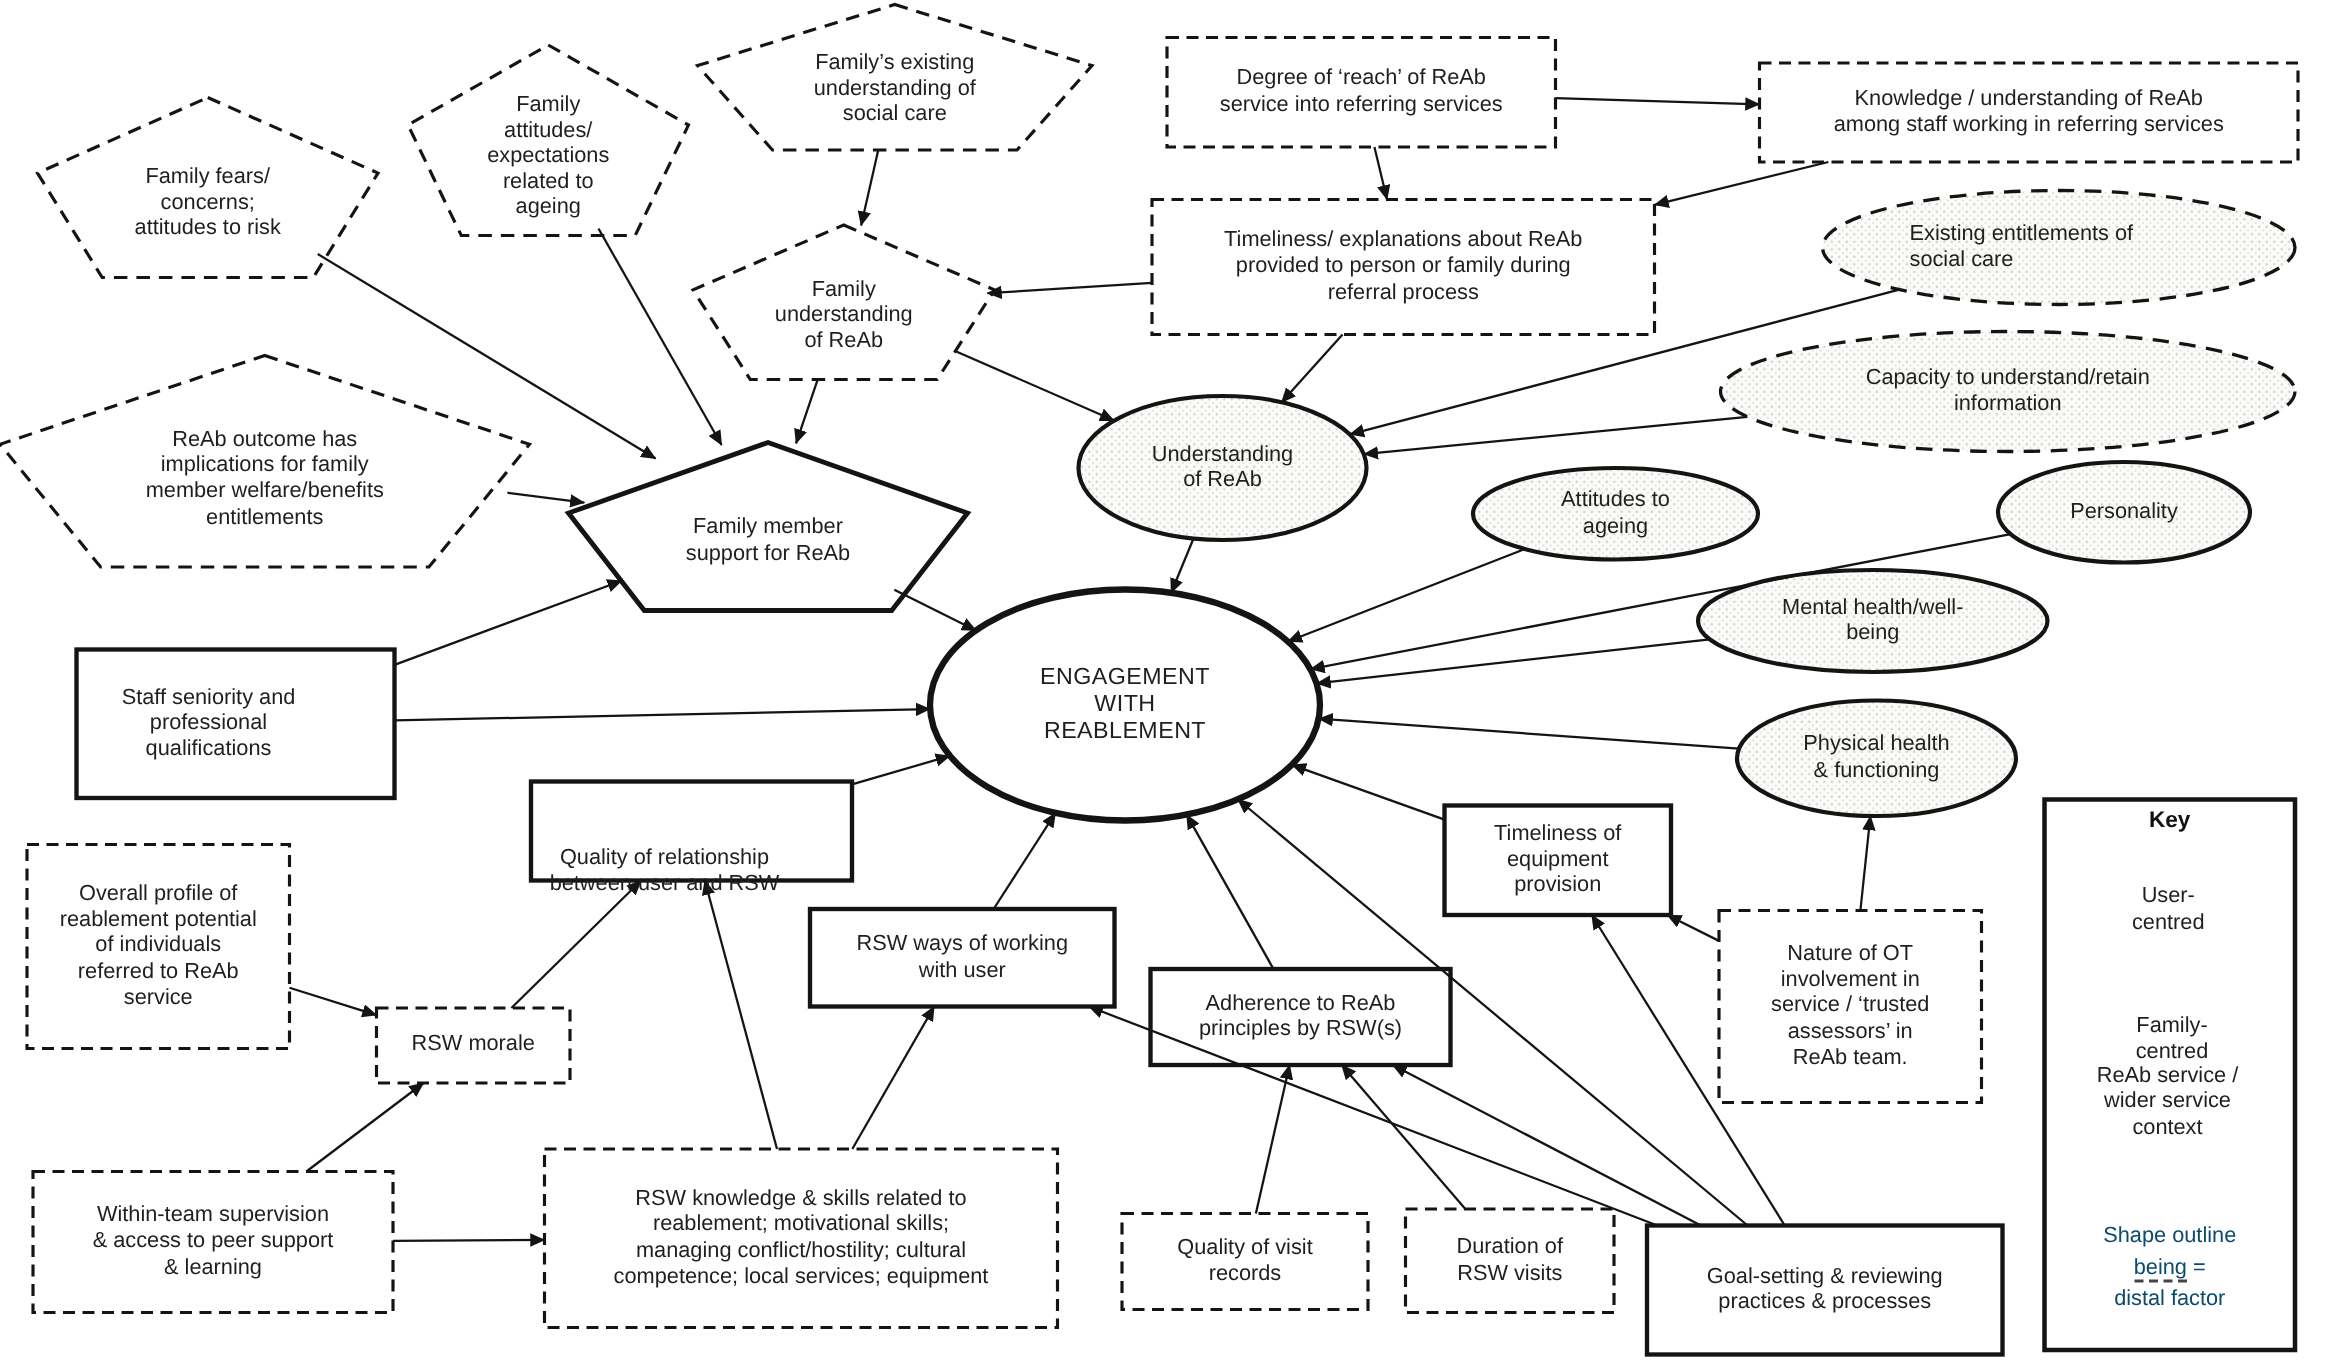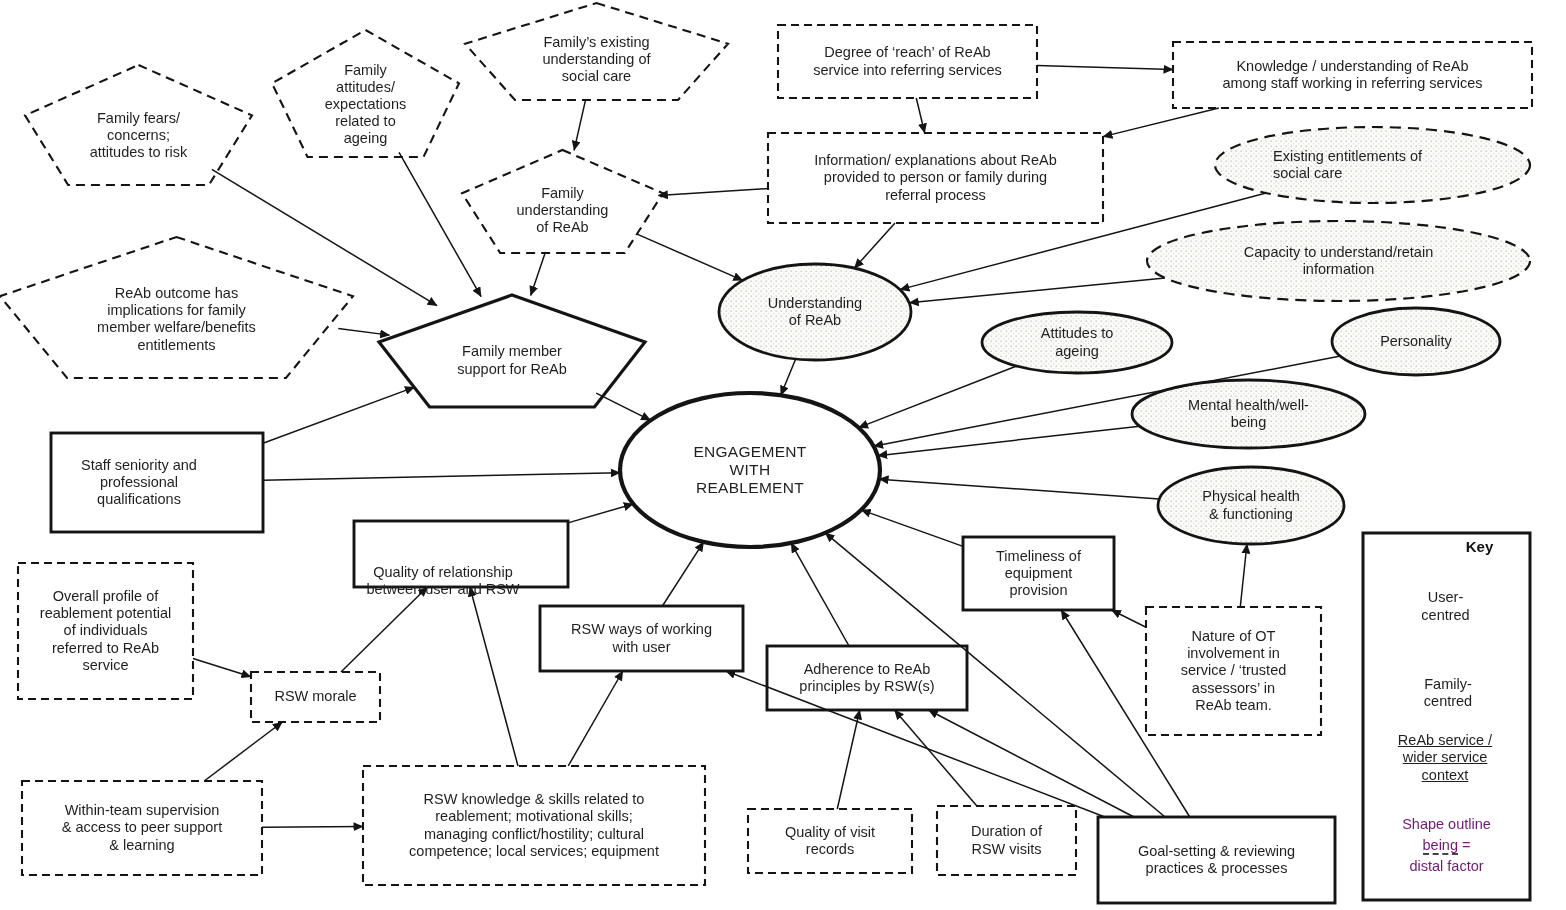--- a/index.html
+++ b/index.html
@@ -17,25 +17,25 @@
     text-align:center;white-space:pre-line;
     color:#1f1f1f;line-height:1.18;
     font-size:14.5px;
     pointer-events:none;
     box-sizing:border-box;
   }
   .node-label.align-left{justify-content:flex-start;text-align:left;}
   .node-label.caps{font-size:15.5px;letter-spacing:.3px;}
   #key-title{
     position:absolute;z-index:2;left:1363px;top:538px;width:167px;
-    text-align:center;font-weight:bold;font-size:15px;color:#111;padding-left:33px;
+    text-align:center;font-weight:bold;font-size:15px;color:#111;
   }
   #key-note{
     position:absolute;z-index:2;left:1366px;top:814px;width:161px;
-    text-align:center;font-size:14.5px;color:#701a75;line-height:1.45;
+    text-align:center;font-size:14.5px;color:#0c4a6e;line-height:1.45;
   }
   #key-note .dashed-word{
     border-bottom:2px dashed #444;
     padding-bottom:0px;
   }
 </style>
 </head>
 <body>
 
 <div id="stage">
@@ -139,21 +139,21 @@
 expectations
 related to
 ageing</div>
   <div class="node-label" style="left: 465px; top: 19.49px; width: 263px; height: 80.51px;">Family’s existing
 understanding of
 social care</div>
   <div class="node-label" style="left: 778px; top: 25px; width: 259px; height: 73px;">Degree of ‘reach’ of ReAb
 service into referring services</div>
   <div class="node-label" style="left: 1173px; top: 42px; width: 359px; height: 66px;">Knowledge / understanding of ReAb
 among staff working in referring services</div>
-  <div class="node-label" style="left: 768px; top: 133px; width: 335px; height: 90px;">Information/ explanations about ReAb
+  <div class="node-label" style="left: 768px; top: 133px; width: 335px; height: 90px;">Timeliness/ explanations about ReAb
 provided to person or family during
 referral process</div>
   <div class="node-label" style="left: 462px; top: 167.51px; width: 201px; height: 85.49px;">Family
 understanding
 of ReAb</div>
   <div class="node-label align-left" style="left: 1215px; top: 127px; width: 315px; height: 76px; padding-left: 58px;">Existing entitlements of
 social care</div>
   <div class="node-label" style="left: 1147px; top: 221px; width: 383px; height: 80px;">Capacity to understand/retain
 information</div>
   <div class="node-label" style="left: 719px; top: 264px; width: 192px; height: 96px;">Understanding
@@ -209,21 +209,21 @@
 assessors’ in
 ReAb team.</div>
   <div class="node-label" style="left: 1098px; top: 817px; width: 237px; height: 86px;">Goal-setting &amp; reviewing
 practices &amp; processes</div>
 
   <div id="key-title">Key</div>
   <div class="node-label" style="left: 1390px; top: 570px; width: 111px; height: 73px;">User-
 centred</div>
   <div class="node-label" style="left: 1386px; top: 661.09px; width: 124px; height: 63.91px;">Family-
 centred</div>
-  <div class="node-label" style="left: 1380px; top: 721px; width: 130px; height: 74px; text-decoration: underline;">ReAb service /
+  <div class="node-label" style="left: 1380px; top: 698px; width: 130px; height: 74px;">ReAb service /
 wider service
 context</div>
   <div id="key-note">
     <span>Shape outline</span><br>
     <span class="dashed-word">being</span><span> =</span><br>
     <span>distal factor</span>
   </div>
 
 </div>
 

